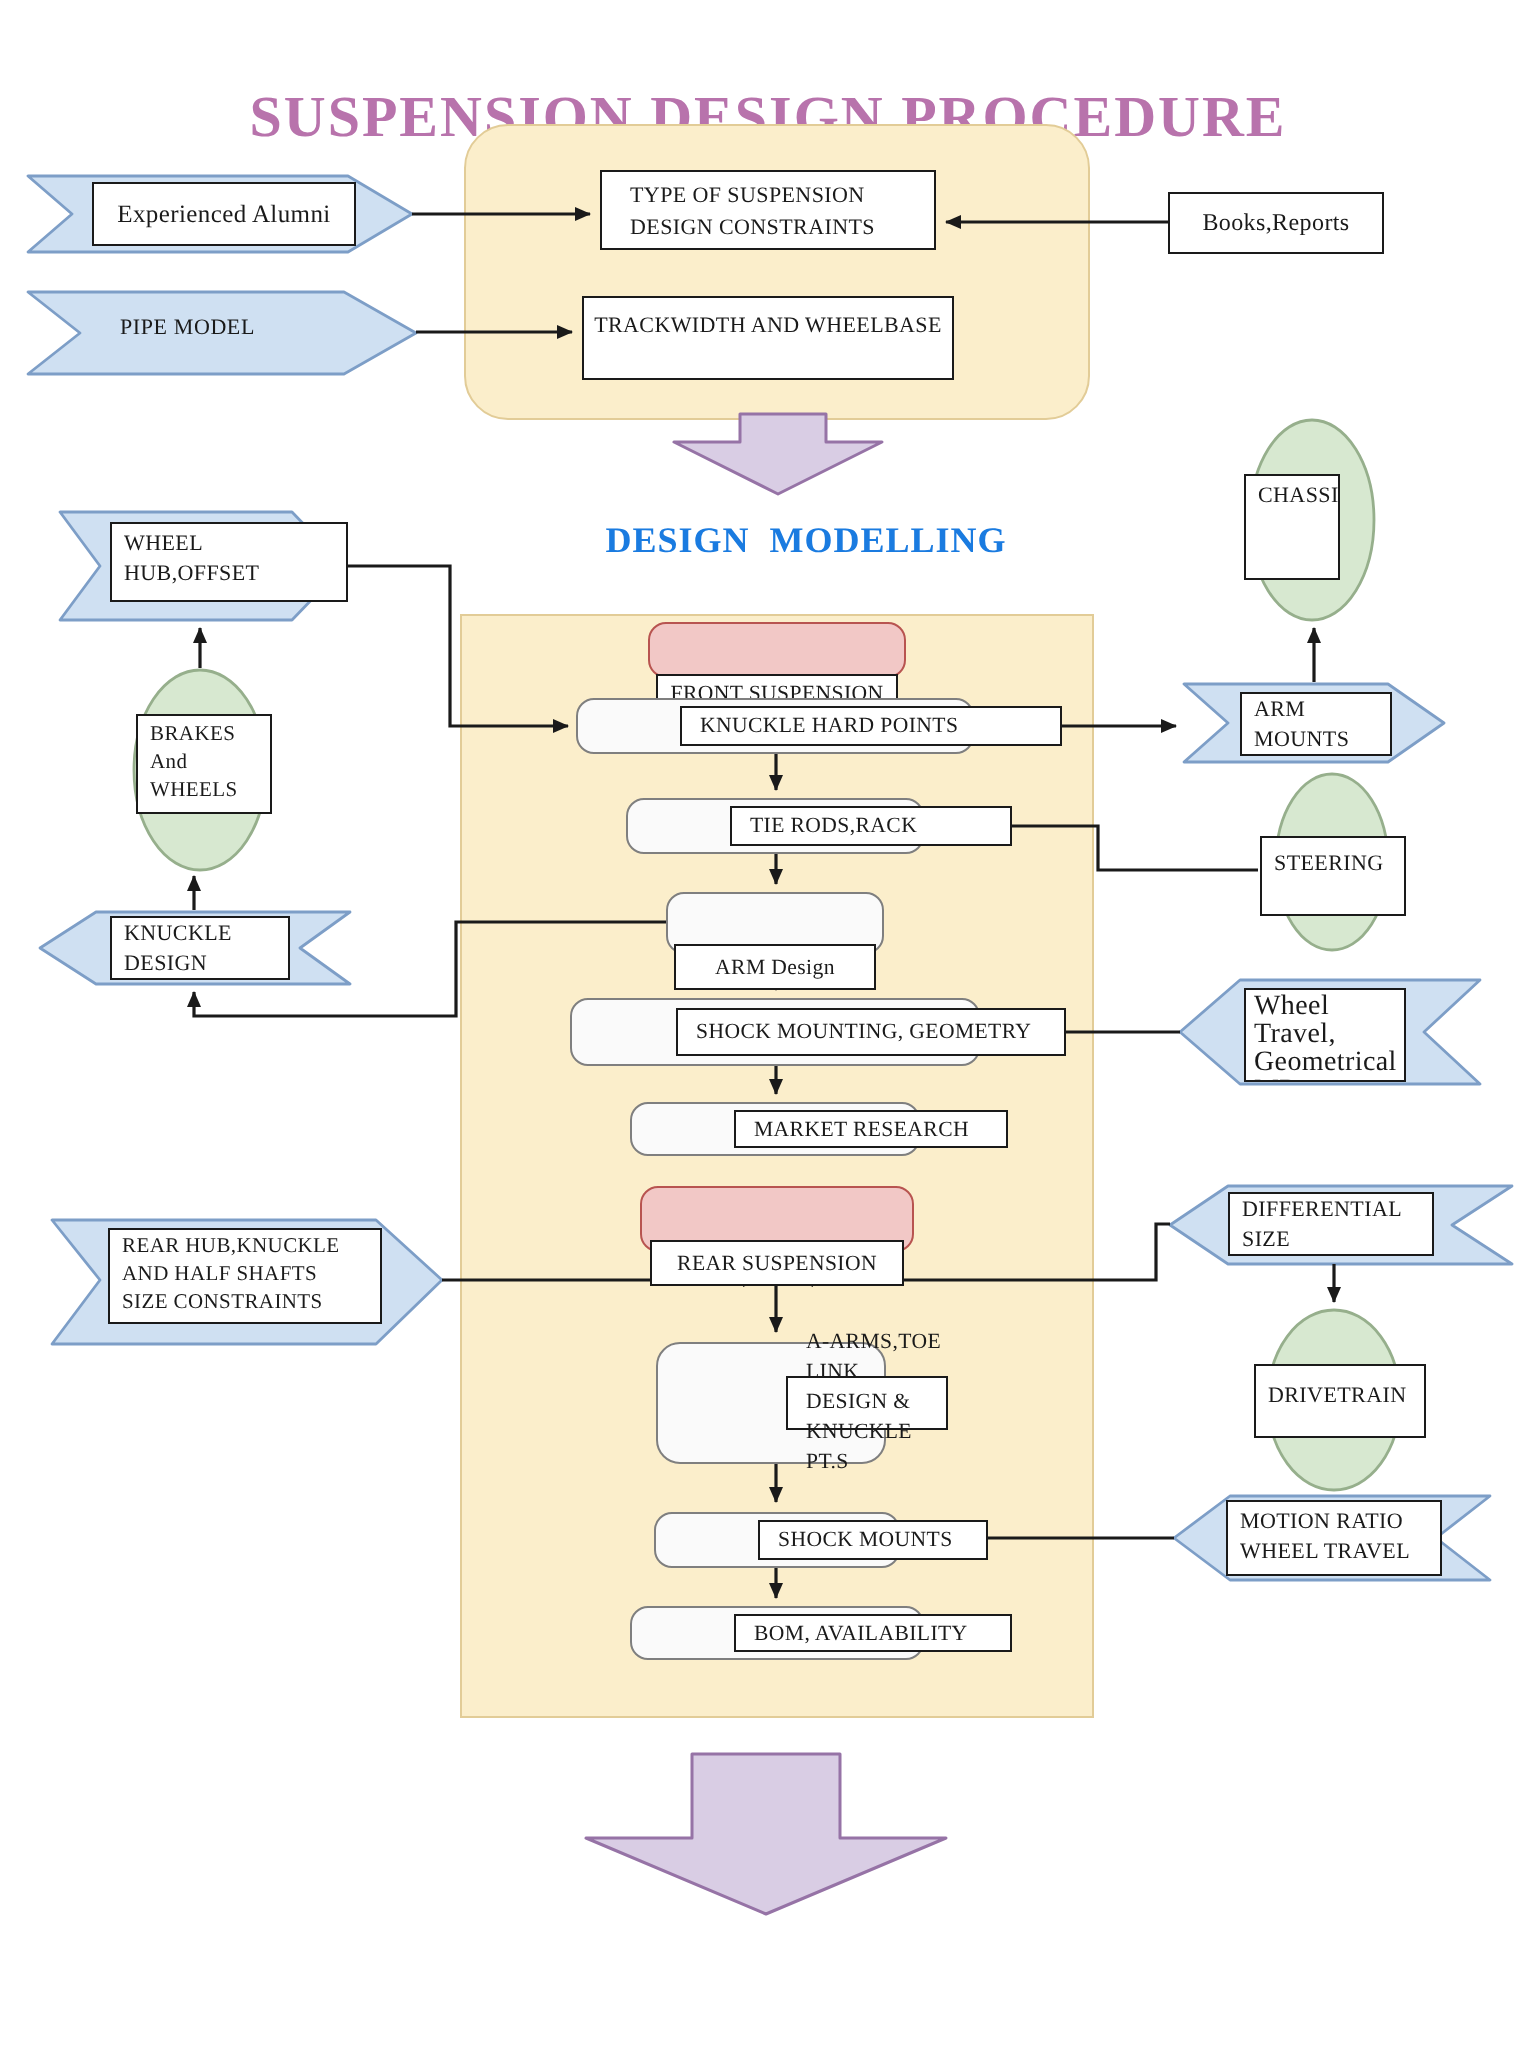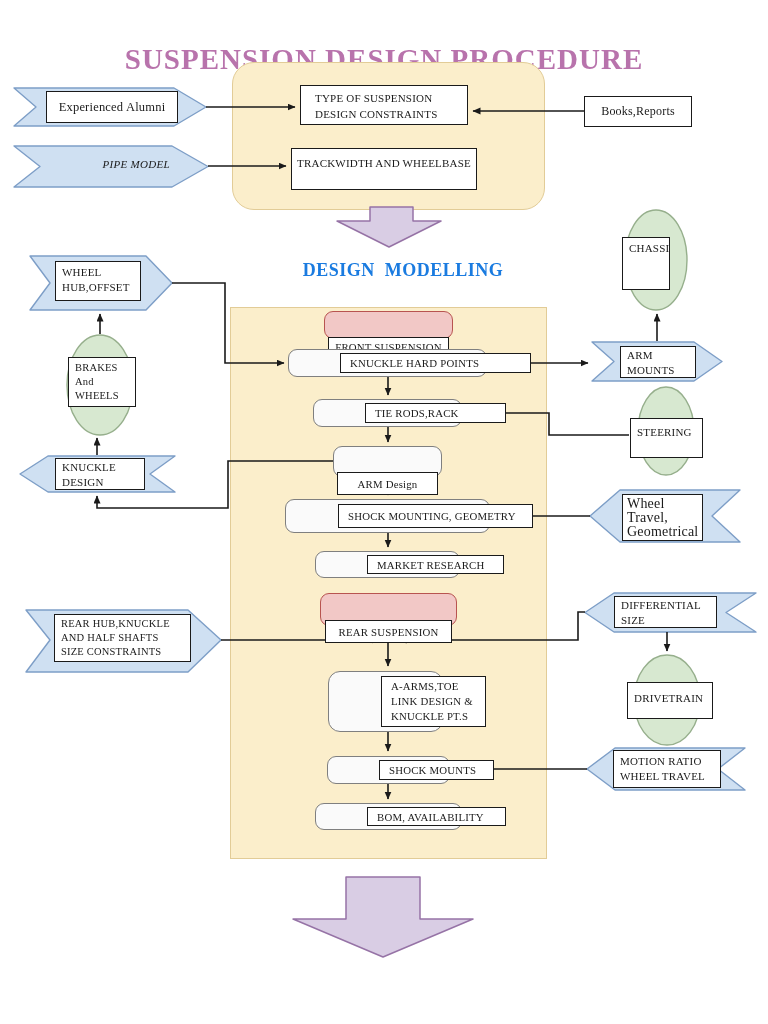--- a/index.html
+++ b/index.html
@@ -96,36 +96,36 @@
     <path class="ln" marker-end="url(#ah)" d="M587 769 L456 769"></path>
     <path class="ln" marker-end="url(#ah)" d="M388 784 L388 799"></path>
   </svg>
 
   <h2 id="section-title">DESIGN MODELLING</h2>
 
   <div class="wbox vcent" style="left:46px;top:91px;width:132px;height:32px;font-size:12.5px;">
     <span>Experienced Alumni</span>
   </div>
 
-  <div class="abs" style="left:60px;top:158px;width:110px;text-align:right;font-size:11px;letter-spacing:.3px;font-style:italic;">PIPE MODEL</div>
+  <div class="abs" style="left:60px;top:158px;width:110px;text-align:left;font-size:11px;letter-spacing:.3px;">PIPE MODEL</div>
 
   <div class="wbox pad" style="left:300px;top:85px;width:168px;height:40px;padding-left:14px;padding-top:4px;line-height:16px;">
     <span class="ln-txt">TYPE OF SUSPENSION</span>
     <span class="ln-txt">DESIGN CONSTRAINTS</span>
   </div>
 
   <div class="wbox" style="left:291px;top:148px;width:186px;height:42px;text-align:center;padding-top:7px;">
     <span>TRACKWIDTH AND WHEELBASE</span>
   </div>
 
   <div class="wbox vcent" style="left:584px;top:96px;width:108px;height:31px;font-size:12px;">
     <span>Books,Reports</span>
   </div>
 
-  <div class="wbox pad" style="left:55px;top:261px;width:86px;height:40px;">
+  <div class="wbox pad" style="left:55px;top:261px;width:119px;height:40px;">
     <span class="ln-txt">WHEEL</span>
     <span class="ln-txt">HUB,OFFSET</span>
   </div>
 
   <div class="wbox pad" style="left:68px;top:357px;width:68px;height:50px;font-size:10.5px;line-height:14px;">
     <span class="ln-txt">BRAKES</span>
     <span class="ln-txt">And</span>
     <span class="ln-txt">WHEELS</span>
   </div>
 
@@ -208,21 +208,21 @@
         <span>MARKET RESEARCH</span>
       </div>
   </div>
 
   <div class="node node-pink" style="left:320px;top:593px;width:137px;height:33px;padding:4px;">
     <div class="node-inner cent">
         <span>REAR SUSPENSION</span>
       </div>
   </div>
 
-  <div class="node node-grey" style="left:328px;top:671px;width:115px;height:61px;padding:4px;border-radius:12px;">
+  <div class="node node-grey" style="left:328px;top:671px;width:115px;height:61px;padding:16px;border-radius:12px;">
     <div class="node-inner left" style="line-height:15px;">
       <span class="ln-txt">A-ARMS,TOE</span>
       <span class="ln-txt">LINK DESIGN &amp;</span>
       <span class="ln-txt">KNUCKLE PT.S</span>
     </div>
   </div>
 
   <div class="node node-grey" style="left:327px;top:756px;width:123px;height:28px;">
     <div class="node-inner left">
         <span>SHOCK MOUNTS</span>

